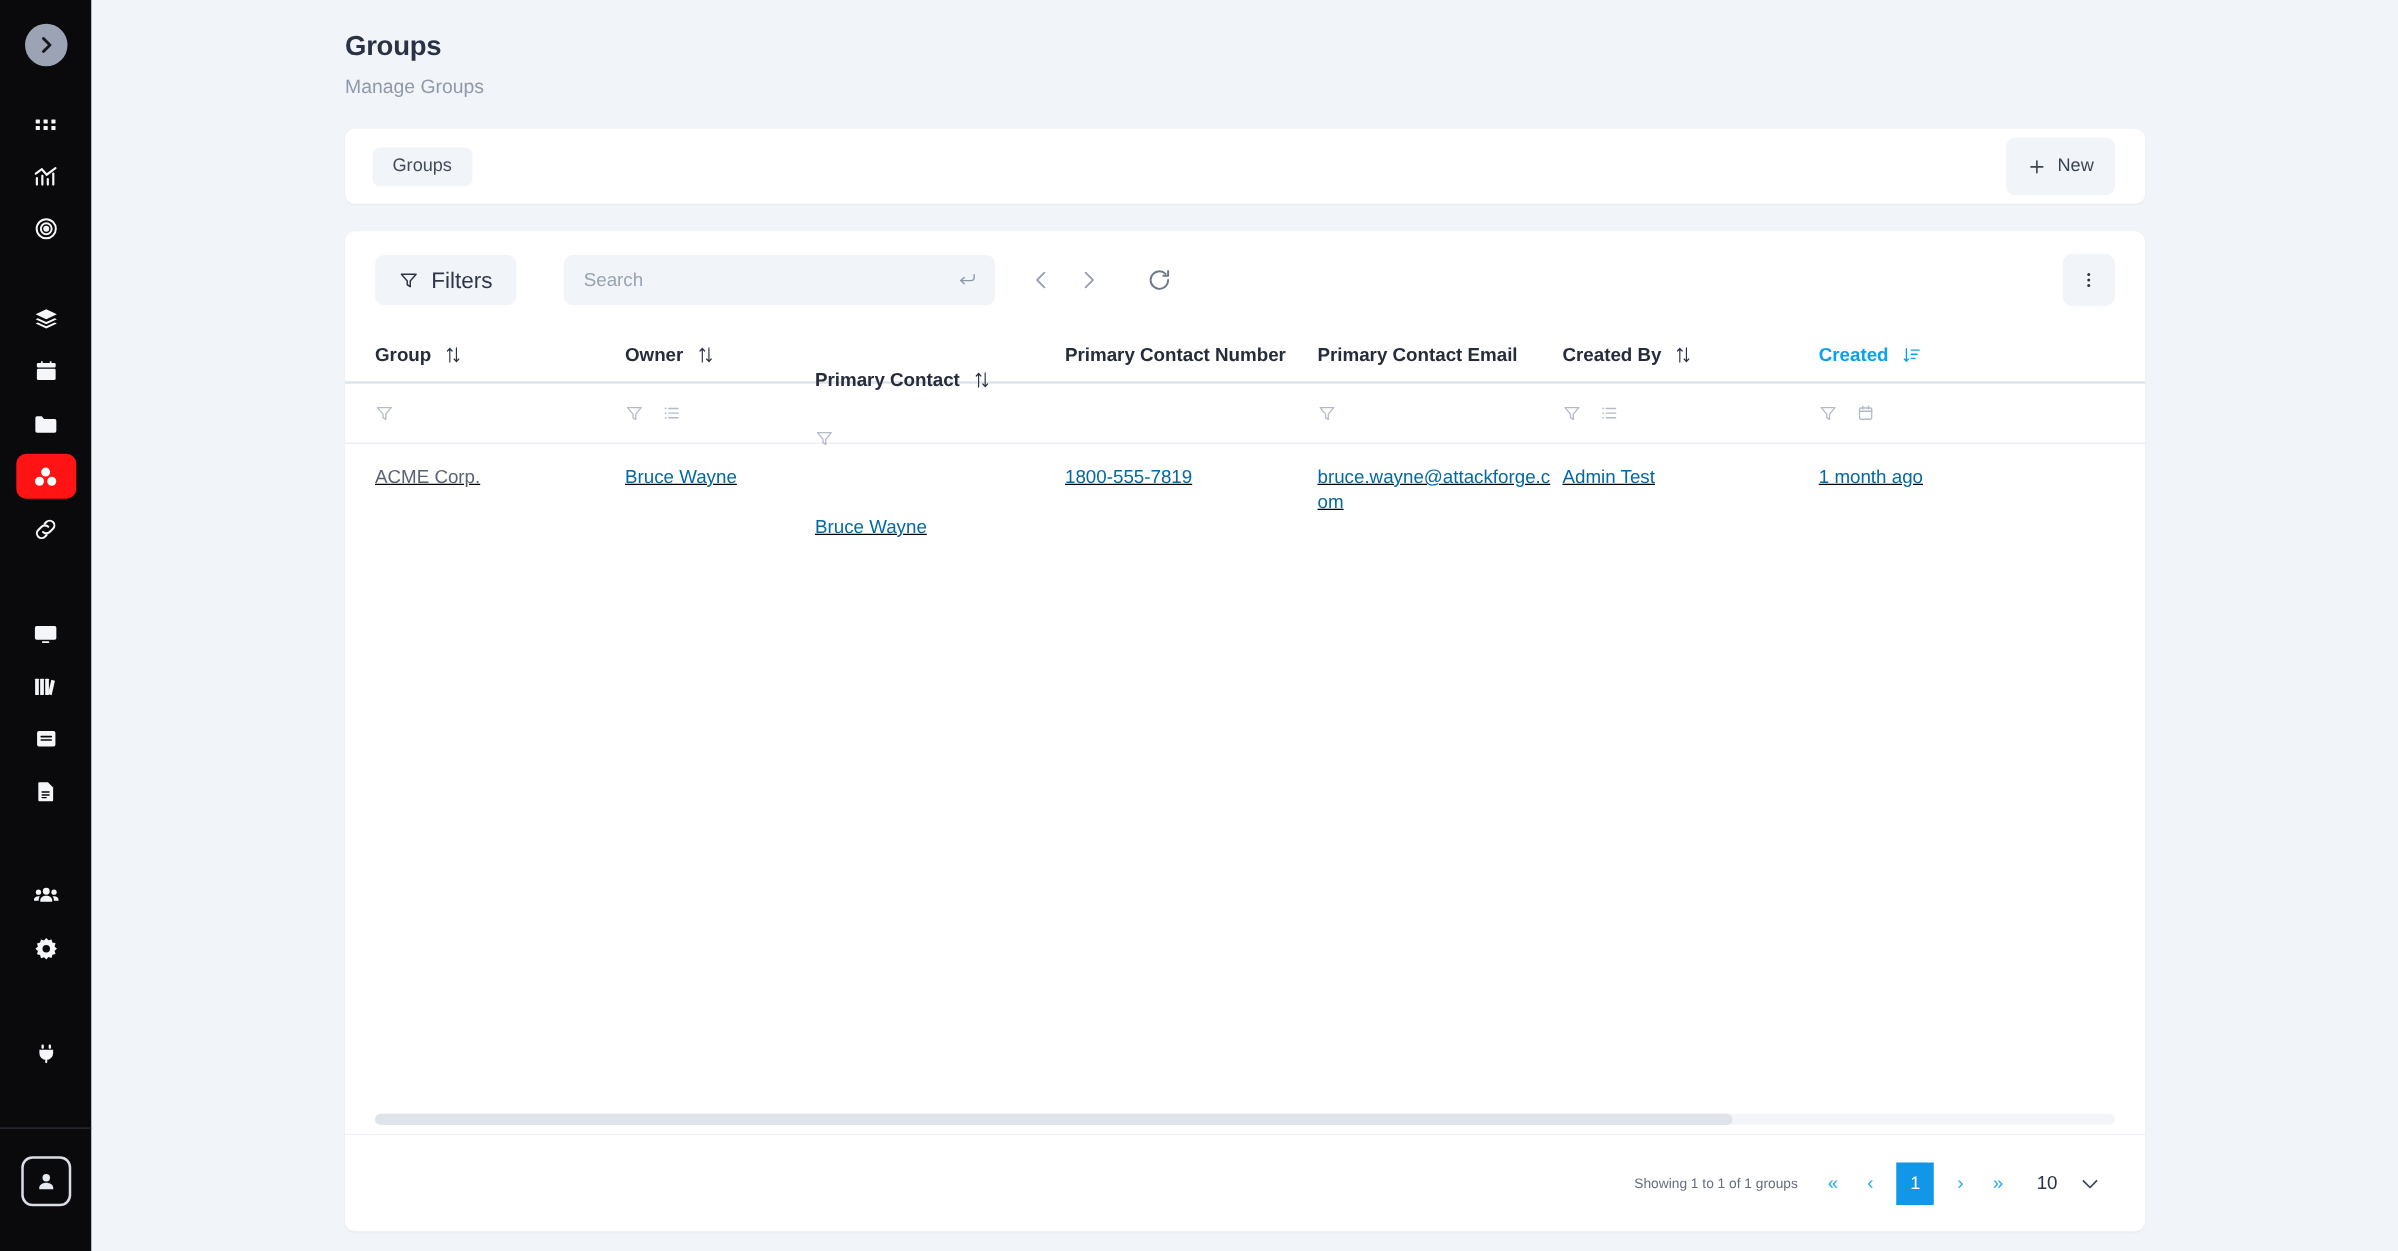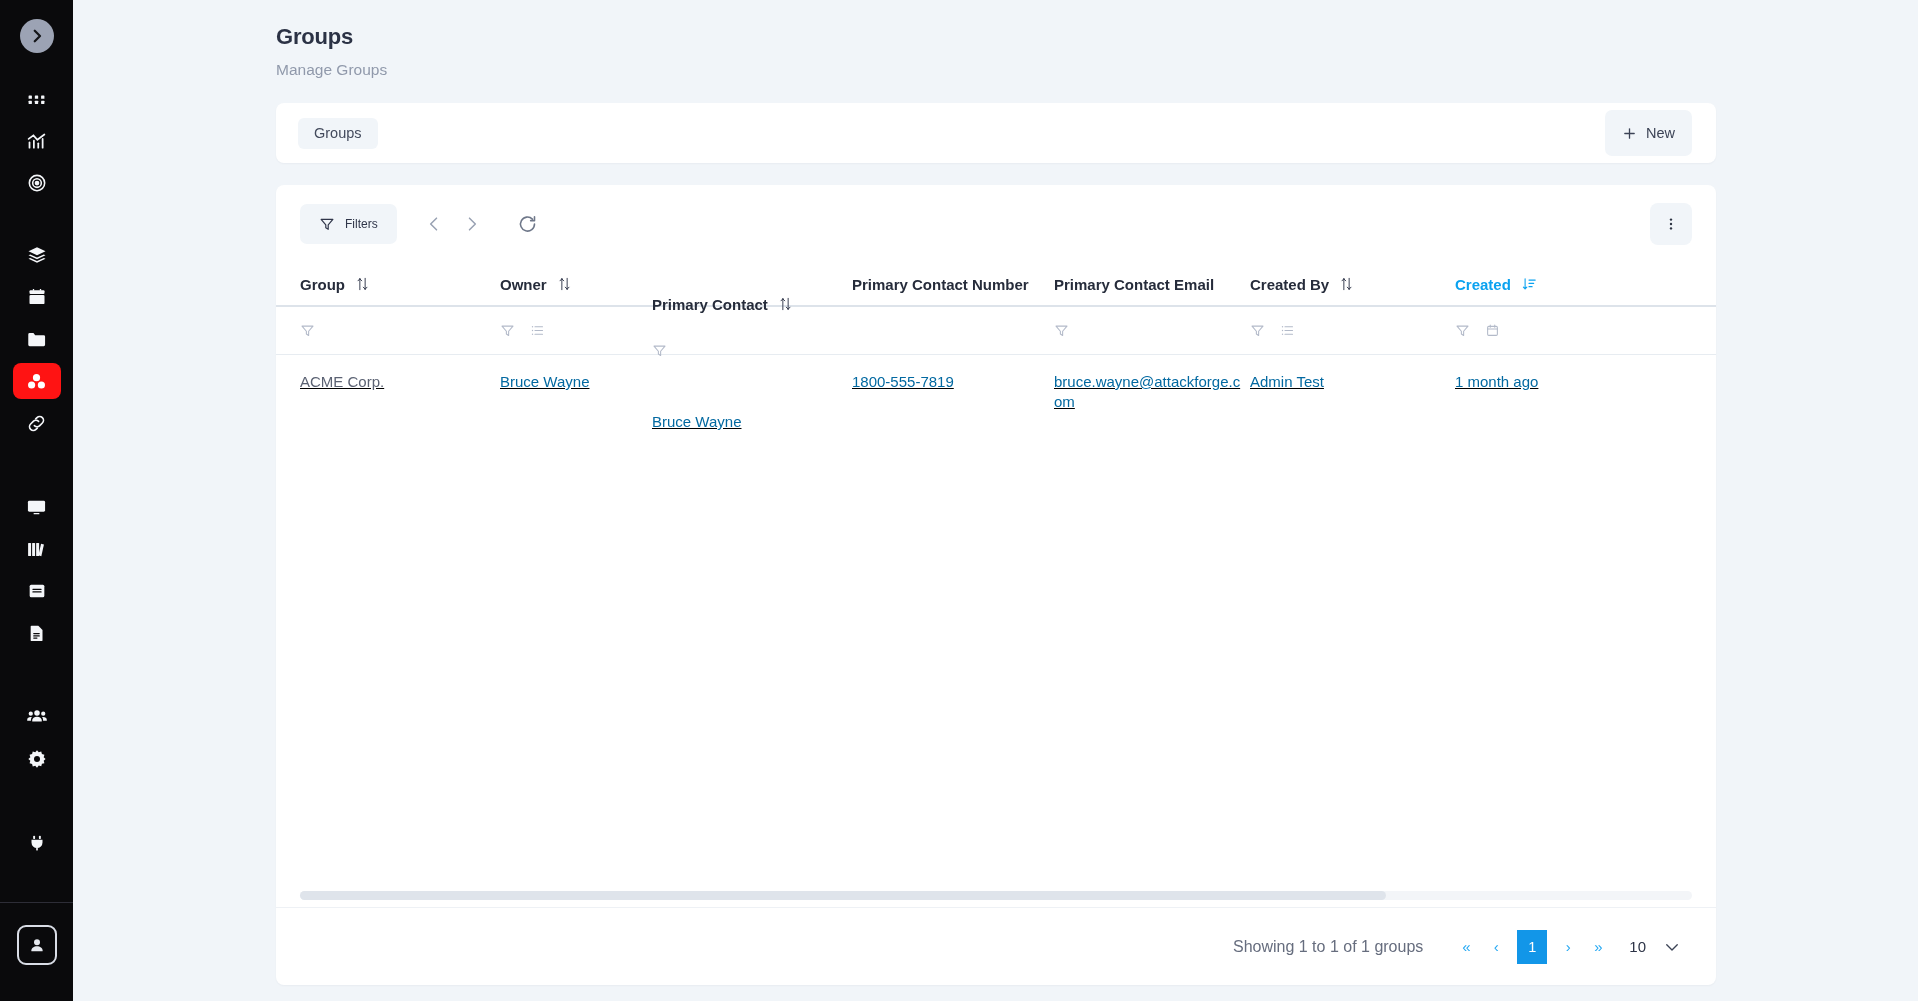--- a/index.html
+++ b/index.html
@@ -155,21 +155,21 @@
     align-items: center;
     padding: 0 24px 0 24px;
   }
   .filters-btn {
     height: 40px;
     padding: 0 19px;
     background: #f1f5f9;
     border: none;
     border-radius: 7px;
     display: flex; align-items: center; gap: 10px;
-    font-size: 12px;
+    font-size: 18px;
     font-family: "Liberation Sans", sans-serif;
     color: #30364a;
     cursor: pointer;
   }
   .search-wrap {
     margin-left: 38px;
     width: 345px;
     height: 40px;
     background: #f1f5f9;
     border-radius: 7px;
@@ -286,23 +286,23 @@
   .pagination {
     height: 78px;
     border-top: 1px solid #eef1f5;
     display: flex;
     align-items: center;
     justify-content: flex-end;
     padding-right: 35px;
     gap: 0px;
   }
   .showing-text {
-    font-size: 16px;
+    font-size: 11px;
     color: #666d7e;
-    margin-right: 28px;
+    margin-right: 13px;
   }
   .pg-btn {
     width: 30px; height: 30px;
     display: flex; align-items: center; justify-content: center;
     color: #26a9f3;
     background: none; border: none;
     cursor: pointer;
     font-size: 15px;
   }
   .pg-num {
@@ -507,20 +507,27 @@
   <div class="card table-card">
 
     <div class="toolbar">
       <button class="filters-btn">
         <svg width="16" height="16" viewBox="0 0 24 24" fill="none" stroke="currentColor" stroke-width="1.8" stroke-linejoin="round">
           <path d="M3.2 5h17.6l-7 8.2V20l-3.6-2.3v-4.5z"></path>
         </svg>
         <span>Filters</span>
       </button>
 
+      <div class="search-wrap">
+        <input class="search-input" type="text" placeholder="Search" style="">
+        <svg width="16" height="16" viewBox="0 0 24 24" fill="none" stroke="#8d97a9" stroke-width="1.7" stroke-linecap="round" stroke-linejoin="round">
+          <polyline points="8 16.5 4 12.7 8 8.9"></polyline>
+            <path d="M4 12.7h12a4 4 0 0 0 4-4V5.5"></path>
+        </svg>
+      </div>
 
       <button class="tb-icon-btn tb-nav">
         <svg width="20" height="20" viewBox="0 0 24 24" fill="none" stroke="currentColor" stroke-width="1.8" stroke-linecap="round" stroke-linejoin="round">
           <polyline points="15 5 8 12 15 19"></polyline>
         </svg>
       </button>
       <button class="tb-icon-btn">
         <svg width="20" height="20" viewBox="0 0 24 24" fill="none" stroke="currentColor" stroke-width="1.8" stroke-linecap="round" stroke-linejoin="round">
           <polyline points="9 5 16 12 9 19"></polyline>
         </svg>

